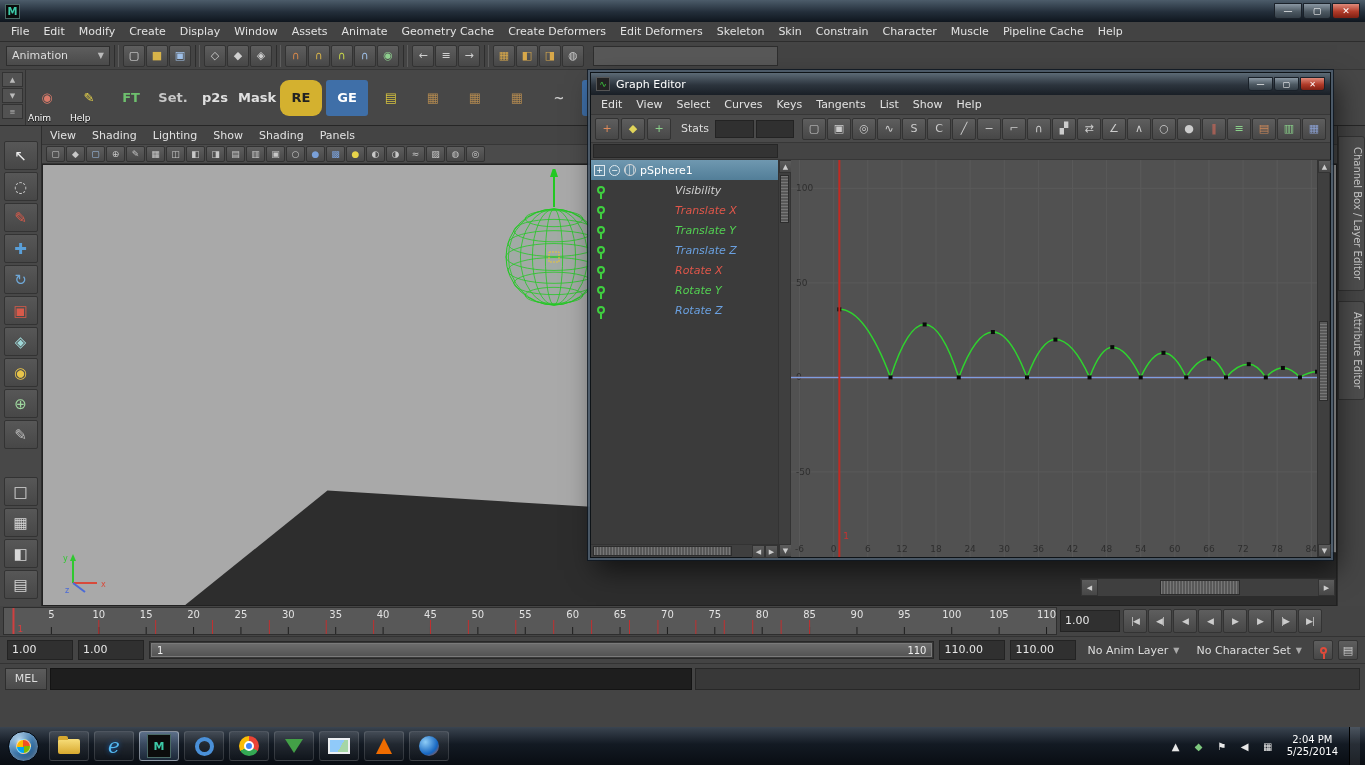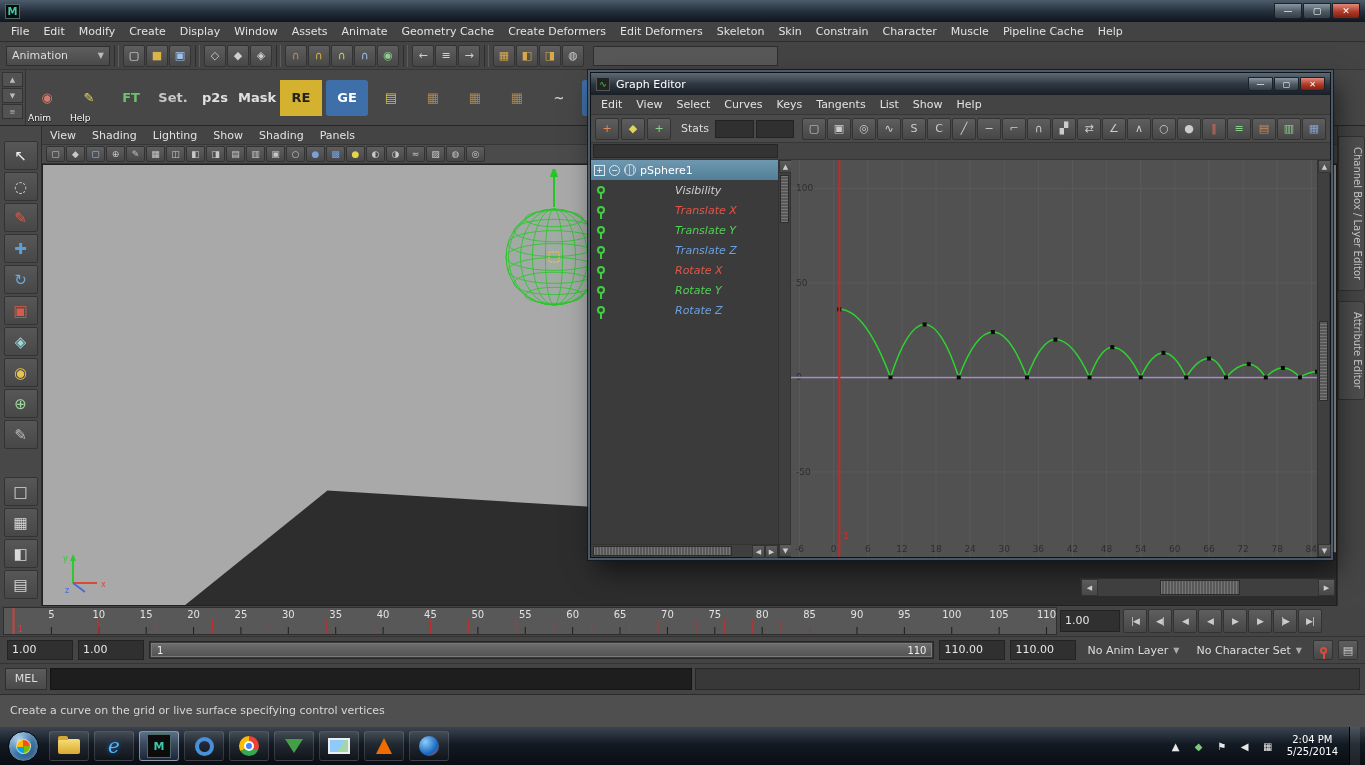--- a/index.html
+++ b/index.html
@@ -253,21 +253,21 @@
         </div>
         <div class="shelf-item">
           <div class="shelf-glyph" style="color: rgb(200, 200, 200);">Set.</div>
         </div>
         <div class="shelf-item">
           <div class="shelf-glyph" style="color: rgb(224, 224, 224);">p2s</div>
         </div>
         <div class="shelf-item">
           <div class="shelf-glyph" style="color: rgb(224, 224, 224);">Mask</div>
         </div>
-        <div class="shelf-item" style="background: rgb(212, 177, 47); border-radius: 0; margin: 8px 2px; height: 36px;">
+        <div class="shelf-item" style="background: rgb(212, 177, 47); border-radius: 9px; margin: 8px 2px; height: 36px;">
           <div class="shelf-glyph" style="color: rgb(34, 34, 34);">RE</div>
         </div>
         <div class="shelf-item" style="background: rgb(63, 111, 168); border-radius: 3px; margin: 8px 2px; height: 36px;">
           <div class="shelf-glyph" style="color: rgb(255, 255, 255);">GE</div>
         </div>
         <div class="shelf-item">
           <div class="shelf-glyph" style="color: rgb(212, 193, 63);">▤</div>
         </div>
         <div class="shelf-item">
           <div class="shelf-glyph" style="color: rgb(176, 136, 80);">▦</div>
@@ -681,21 +681,20 @@
       </div>
     <div class="icon-btn mini-btn">▤</div>
   </div>
 
   <div class="abs mel-row">
     <div class="mel-label">MEL</div>
     <input class="mel-input" value="" style="">
     <div class="mel-output"></div>
   </div>
 
-  <div class="abs help-line">Create a curve on the grid or live surface specifying control vertices</div>
 
   <div class="abs taskbar">
     <div class="start-orb">
       <div class="start-flag"></div>
     </div>
     <div class="row" style="gap:5px">
         <div class="task-app">
           <div class="ic-folder"></div>
         </div>
         <div class="task-app">

